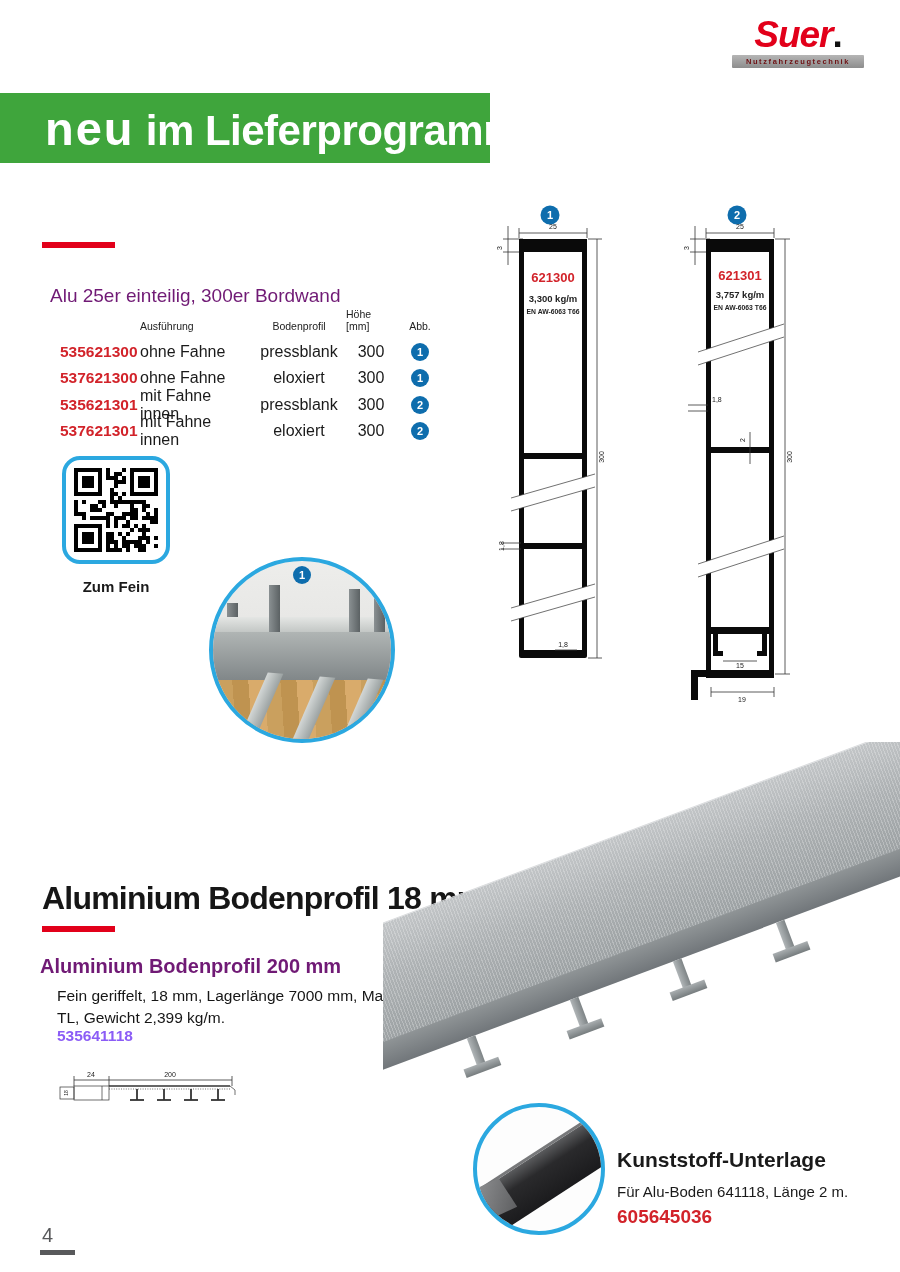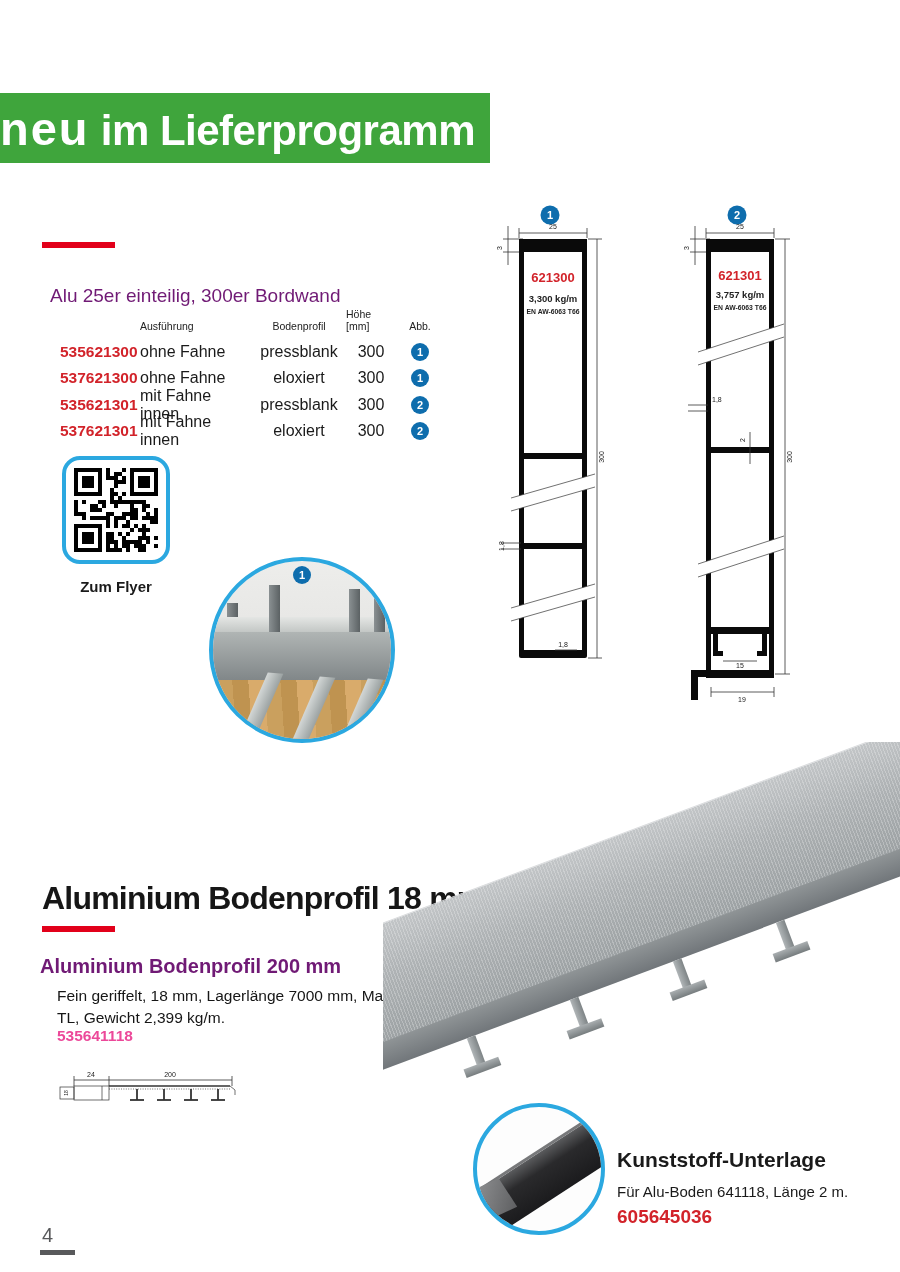--- a/index.html
+++ b/index.html
@@ -11,21 +11,21 @@
   .logo-main{font-size:37px;font-weight:bold;font-style:italic;color:#e2001a;
              letter-spacing:-1px;line-height:1;}
   .logo-dot{color:#111;font-style:normal;}
   .logo-sub{margin-top:2px;background:linear-gradient(180deg,#b5b5b5,#8d8d8d);
             color:#6e1013;font-size:7.5px;font-weight:bold;letter-spacing:1.6px;
             padding:2px 3px;border-radius:1px;}
 
   
   .banner{position:absolute;top:93px;left:0;width:490px;height:70px;background:#3fa53c;
           display:flex;align-items:center;}
-  .banner-inner{color:#fff;white-space:nowrap;}
+  .banner-inner{padding-left:45px;color:#fff;white-space:nowrap;}
   .banner-neu{font-size:47px;font-weight:bold;letter-spacing:2px;}
   .banner-rest{font-size:42px;font-weight:bold;letter-spacing:-0.5px;}
 
   
   .h1{position:absolute;left:42px;font-size:32px;font-weight:bold;letter-spacing:-0.8px;color:#161616;}
   .red-bar{position:absolute;left:42px;width:73px;height:6px;background:#e2001a;}
   .sub-h{position:absolute;font-weight:normal;color:#701a75;}
 
   
   .tbl{position:absolute;left:52px;top:312px;display:grid;
@@ -64,21 +64,21 @@
   .thin{stroke:#333;stroke-width:0.7;fill:none;}
   .dlab{font-size:7px;fill:#222;}
   .blk{fill:#0a0a0a;}
   .artlab{font-size:13px;font-weight:bold;fill:#d2232a;text-anchor:middle;}
   .wtlab{font-size:9.5px;font-weight:bold;fill:#222;text-anchor:middle;}
   .matlab{font-size:6.8px;font-weight:bold;fill:#222;text-anchor:middle;}
   .bdgtxt{font-size:11px;font-weight:bold;fill:#fff;text-anchor:middle;}
 
   
   .desc{position:absolute;left:57px;font-size:15.5px;line-height:1.4;color:#161616;}
-  .art-line{position:absolute;left:57px;color:#ec4899;font-weight:bold;font-size:15.5px;}
+  .art-line{position:absolute;left:57px;color:#8b5cf6;font-weight:bold;font-size:15.5px;}
 
   
   .plank-wrap{position:absolute;left:383px;top:742px;width:517px;height:345px;overflow:hidden;}
   .plank{position:absolute;left:-60px;top:208px;width:760px;height:150px;
          transform:rotate(-20.5deg);transform-origin:left center;}
   .plank-top{position:absolute;top:0;left:0;right:0;height:112px;
       background:
         repeating-linear-gradient(90deg,rgba(255,255,255,.25) 0 1px,rgba(0,0,0,0) 1px 3px),
         linear-gradient(180deg,#c2c5c7 0%,#aeb2b4 45%,#9da2a4 100%);
       border-top:1px solid #d8dadc;}
@@ -106,20 +106,24 @@
 
   
   .page-num{position:absolute;left:42px;top:1224px;font-size:20px;color:#58595b;}
   .page-bar{position:absolute;left:40px;top:1250px;width:35px;height:5px;background:#58595b;}
 </style>
 </head>
 <body>
 
 <div id="page">
 
+  <div class="logo">
+    <div class="logo-main"><span>Suer</span><span class="logo-dot">.</span></div>
+    <div class="logo-sub">Nutzfahrzeugtechnik</div>
+  </div>
 
   <div class="banner">
     <div class="banner-inner">
       <span class="banner-neu">neu</span><span class="banner-rest"> im Lieferprogramm</span>
     </div>
   </div>
 
   <div class="red-bar" style="top:242px;"></div>
   <div class="sub-h" style="left:50px;top:285px;font-size:19px;">Alu 25er einteilig, 300er Bordwand</div>
 
@@ -294,21 +298,21 @@
           <rect x="4" y="4" width="20" height="20" fill="#fff"></rect>
           <rect x="8" y="8" width="12" height="12" fill="#000"></rect>
           <rect x="56" y="0" width="28" height="28" fill="#000"></rect>
           <rect x="60" y="4" width="20" height="20" fill="#fff"></rect>
           <rect x="64" y="8" width="12" height="12" fill="#000"></rect>
           <rect x="0" y="56" width="28" height="28" fill="#000"></rect>
           <rect x="4" y="60" width="20" height="20" fill="#fff"></rect>
           <rect x="8" y="64" width="12" height="12" fill="#000"></rect>
         </svg></div>
   </div>
-  <div class="qr-label">Zum Flyer</div>
+  <div class="qr-label">Zum Fein</div>
 
   <div class="photo1">
     <div class="p1-post" style="left:14px;top:42px;height:82px;"></div>
     <div class="p1-rail"></div>
     <div class="p1-post" style="left:56px;top:24px;height:100px;"></div>
     <div class="p1-post" style="left:136px;top:28px;height:96px;"></div>
     <div class="p1-post" style="left:161px;top:34px;height:90px;"></div>
     <div class="p1-wall"></div>
     <div class="p1-floor"></div>
     <div class="p1-strip" style="left:34px;top:112px;"></div>

